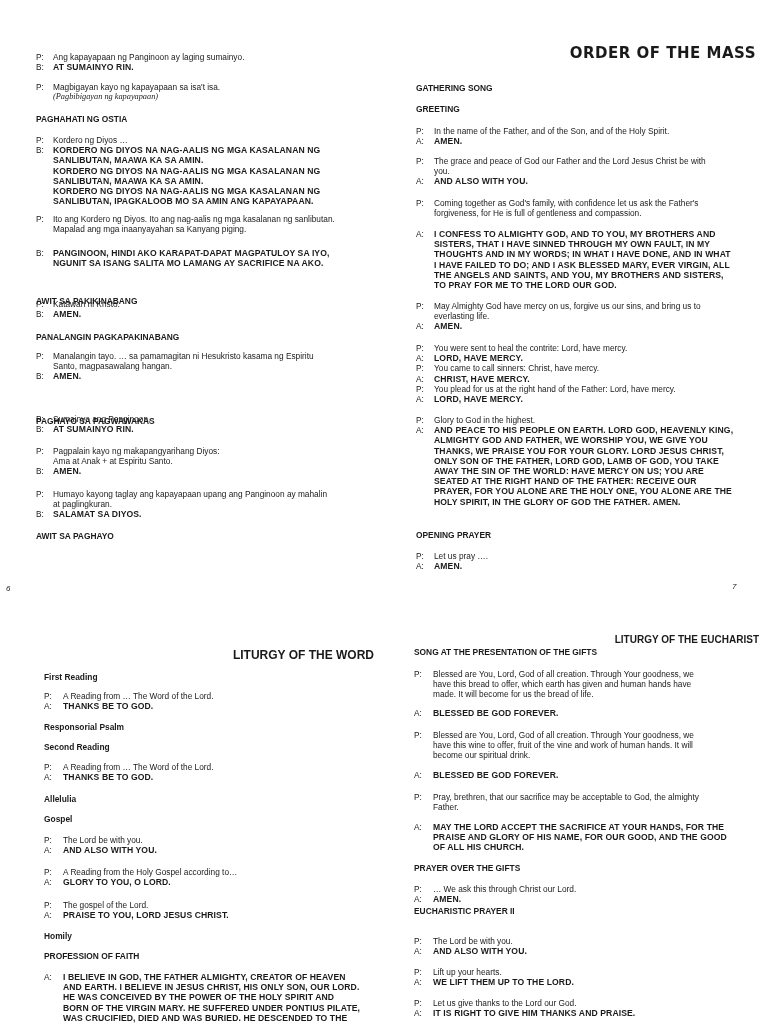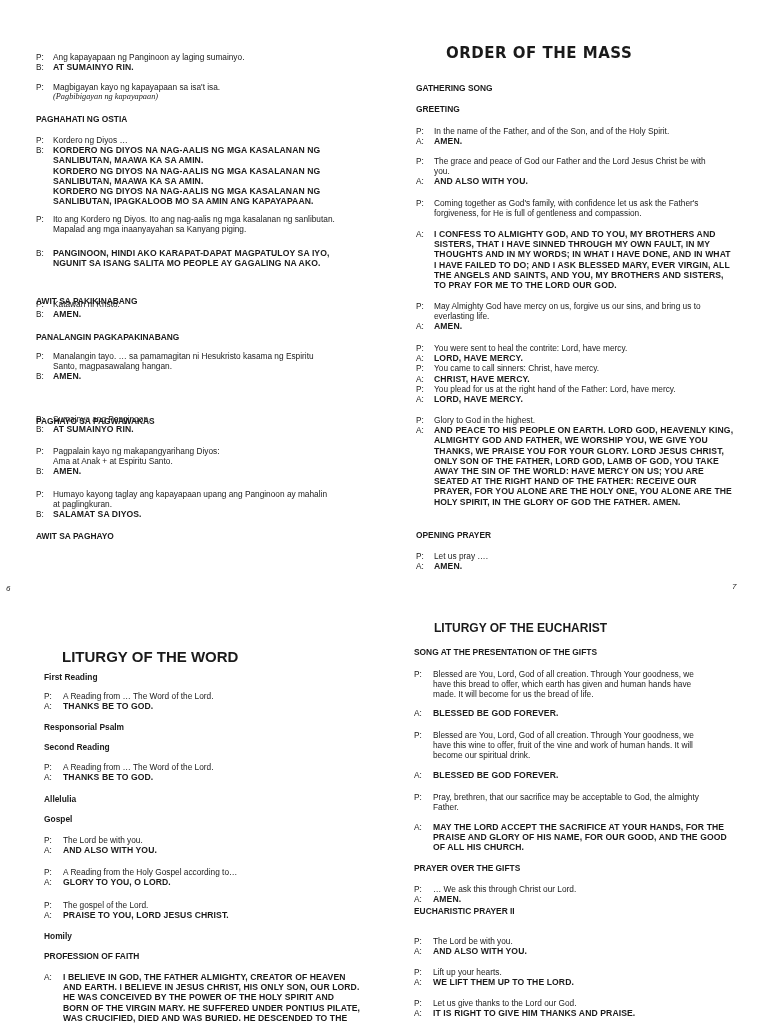--- a/index.html
+++ b/index.html
@@ -10,21 +10,21 @@
       position: relative;
     }
     .page { position: absolute; }
     .block { position: absolute; left: 0; right: 0; }
     .line { display: flex; font-size: 8.3px; line-height: 10.2px; }
     .spk { flex: 0 0 auto; }
     .txt { flex: 1 1 auto; }
     .line.caps .txt { font-size: 8.6px; letter-spacing: 0.1px; font-weight: bold; }
     .italic { font-style: italic; font-family: Liberation Serif, serif; }
     .heading { font-weight: bold; font-size: 8.4px; line-height: 10px; position: absolute; left: 0; }
-    .title { position: absolute; font-weight: bold; text-align: left; left: 0; right: 0; }
+    .title { position: absolute; font-weight: bold; text-align: right; left: 0; right: 0; }
     .pagenum { position: absolute; font-size: 8px; font-style: italic; }
 
     
     #p6 { left: 36px; top: 0; width: 345px; height: 600px; }
     #p6 .spk { width: 17px; }
     
     #p7 { left: 416px; top: 0; width: 340px; height: 600px; }
     #p7 .spk { width: 18px; }
     
     #p8 { left: 44px; top: 610px; width: 330px; height: 414px; }
@@ -98,21 +98,21 @@
         <span class="txt">Mapalad ang mga inaanyayahan sa Kanyang piging.</span>
       </div>
   </div>
   <div class="block" style="top:248px">
     <div class="line caps">
         <span class="spk">B:</span>
         <span class="txt">PANGINOON, HINDI AKO KARAPAT-DAPAT MAGPATULOY SA IYO,</span>
       </div>
     <div class="line caps">
         <span class="spk"></span>
-        <span class="txt">NGUNIT SA ISANG SALITA MO PEOPLE AY GAGALING NA AKO.</span>
+        <span class="txt">NGUNIT SA ISANG SALITA MO LAMANG AY SACRIFICE NA AKO.</span>
       </div>
   </div>
   <div class="heading" style="top:296px">AWIT SA PAKIKINABANG</div>
   <div class="block" style="top:299px">
     <div class="line">
         <span class="spk">P:</span>
         <span class="txt">Katawan ni Kristo.</span>
       </div>
     <div class="line caps">
         <span class="spk">B:</span>
@@ -327,21 +327,21 @@
       </div>
     <div class="line caps">
         <span class="spk">A:</span>
         <span class="txt">AMEN.</span>
       </div>
   </div>
   <div class="pagenum" style="left:316px; top:582px">7</div>
 </div>
 
 <div id="p8" class="page">
-  <div class="title" style="top:38px; font-size:15px; padding-left:18px">LITURGY OF THE WORD</div>
+  <div class="title" style="top:38px; font-size:12px; padding-left:18px">LITURGY OF THE WORD</div>
   <div class="heading" style="top:62px">First Reading</div>
   <div class="block" style="top:81px">
     <div class="line">
         <span class="spk">P:</span>
         <span class="txt">A Reading from … The Word of the Lord.</span>
       </div>
     <div class="line caps">
         <span class="spk">A:</span>
         <span class="txt">THANKS BE TO GOD.</span>
       </div>
@@ -410,21 +410,21 @@
         <span class="txt">BORN OF THE VIRGIN MARY. HE SUFFERED UNDER PONTIUS PILATE,</span>
       </div>
     <div class="line caps">
         <span class="spk"></span>
         <span class="txt">WAS CRUCIFIED, DIED AND WAS BURIED. HE DESCENDED TO THE</span>
       </div>
   </div>
 </div>
 
 <div id="p9" class="page">
-  <div class="title" style="top:11px; font-size:12px; padding-left:20px">LITURGY OF THE EUCHARIST</div>
+  <div class="title" style="top:24px; font-size:10px; padding-left:20px">LITURGY OF THE EUCHARIST</div>
   <div class="heading" style="top:37px">SONG AT THE PRESENTATION OF THE GIFTS</div>
   <div class="block" style="top:59px">
     <div class="line">
         <span class="spk">P:</span>
         <span class="txt">Blessed are You, Lord, God of all creation. Through Your goodness, we</span>
       </div>
     <div class="line">
         <span class="spk"></span>
         <span class="txt">have this bread to offer, which earth has given and human hands have</span>
       </div>

